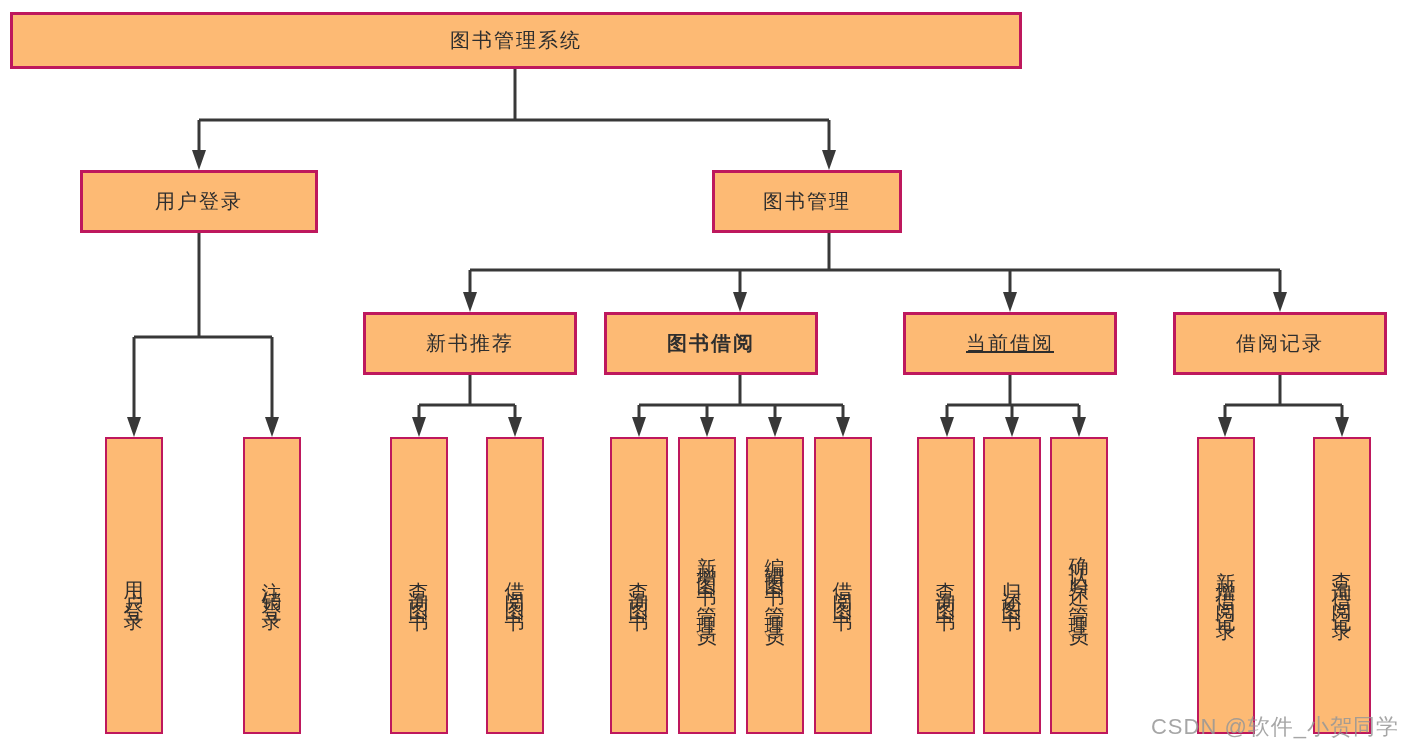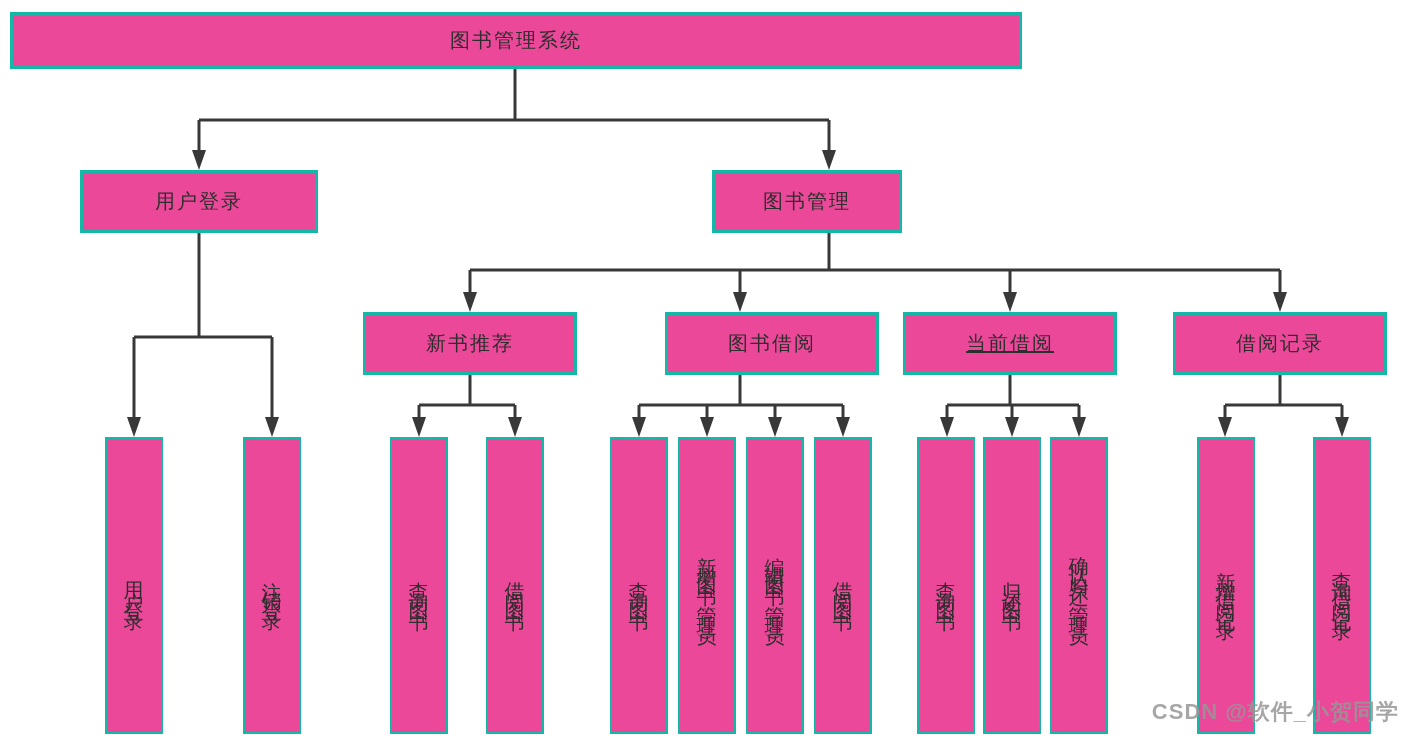--- a/index.html
+++ b/index.html
@@ -4,59 +4,58 @@
 <style>
   html,body{margin:0;padding:0;}
   body{
     width:1405px;height:747px;position:relative;background:#ffffff;
     font-family:"Liberation Sans",sans-serif;overflow:hidden;
   }
   #connectors{position:absolute;left:0;top:0;width:1405px;height:747px;}
   #connectors line{stroke:#383838;stroke-width:3;}
   #connectors path{fill:#383838;stroke:none;}
   .box{
-    position:absolute;box-sizing:border-box;background:#ec4899;
-    border:3px solid #14b8a6;color:#2e2e2e;
+    position:absolute;box-sizing:border-box;background:#fdba74;
+    border:3px solid #be185d;color:#2e2e2e;
     display:flex;align-items:center;justify-content:center;
   }
   .h-box{font-size:20px;letter-spacing:2px;}
   .v-box{
     border-width:2.5px;width:58px;top:437px;height:297px;
     writing-mode:vertical-lr;text-orientation:mixed;
     font-size:20px;line-height:1;letter-spacing:10px;
     padding:6px 0;display:flex;align-items:center;justify-content:center;
   }
   
   .root-box{left:10px;top:12px;width:1012px;height:57px;}
   .b-user-login{left:80px;top:170px;width:238px;height:63px;}
   .b-book-mgmt{left:712px;top:170px;width:190px;height:63px;}
   .lvl3{top:312px;width:214px;height:63px;text-align:center;}
   .b-recommend{left:363px;}
-  .b-borrow{left:665px;}
+  .b-borrow{left:604px;font-weight:bold;}
   .b-current{left:903px;text-decoration:underline;}
   .b-records{left:1173px;}
   
   .lf-login-1{left:105px;}
   .lf-login-2{left:243px;}
   .lf-rec-1{left:390px;}
   .lf-rec-2{left:486px;}
   .lf-bor-1{left:610px;}
   .lf-bor-2{left:678px;}
   .lf-bor-3{left:746px;}
   .lf-bor-4{left:814px;}
   .lf-cur-1{left:917px;}
   .lf-cur-2{left:983px;}
   .lf-cur-3{left:1050px;}
   .lf-rcd-1{left:1197px;}
   .lf-rcd-2{left:1313px;}
   .watermark{
-    position:absolute;right:6px;bottom:20px;z-index:10;
+    position:absolute;right:6px;bottom:5px;z-index:10;
     font-size:22px;color:rgba(150,150,150,0.85);letter-spacing:1px;
     font-family:"Liberation Sans",sans-serif;
-    font-weight:bold;
   }
 </style>
 </head>
 <body>
 
 <svg id="connectors" viewBox="0 0 1405 747" xmlns="http://www.w3.org/2000/svg">
 
   <g>
     <line x1="515" y1="69" x2="515" y2="120"></line>
     <line x1="199" y1="120" x2="829" y2="120"></line>

